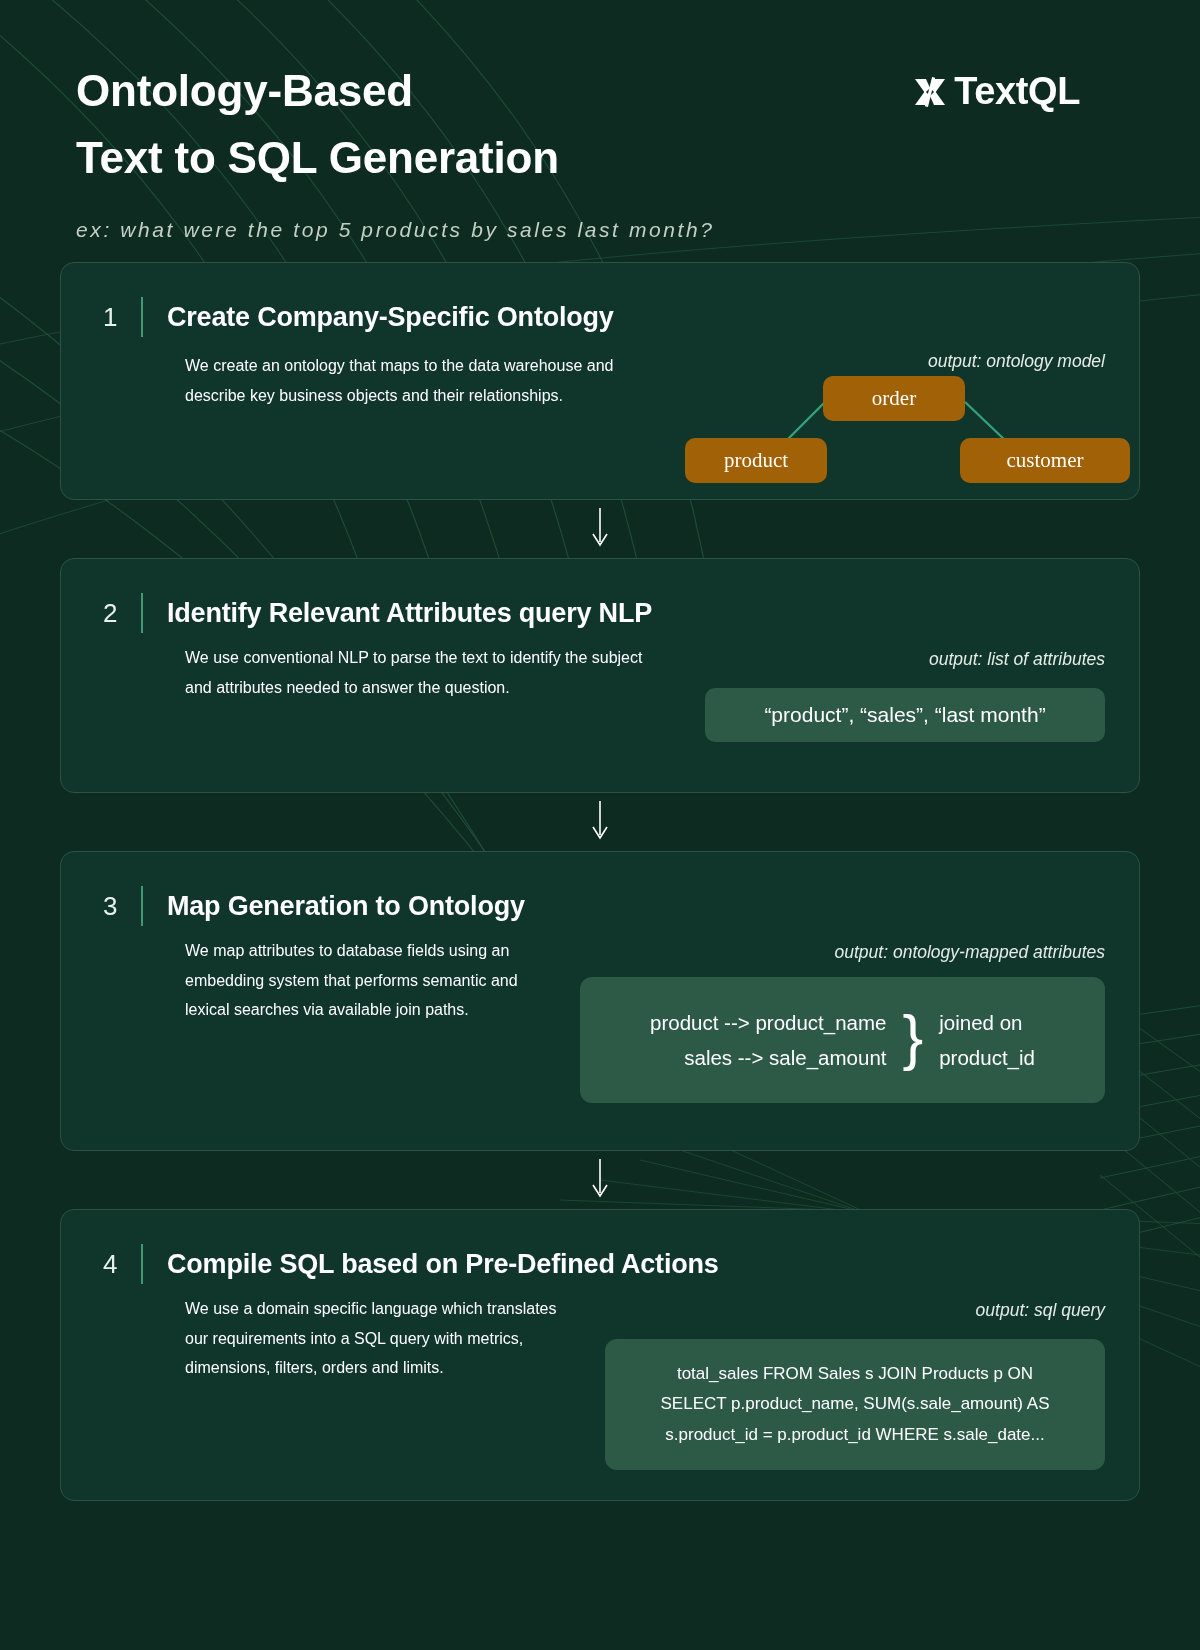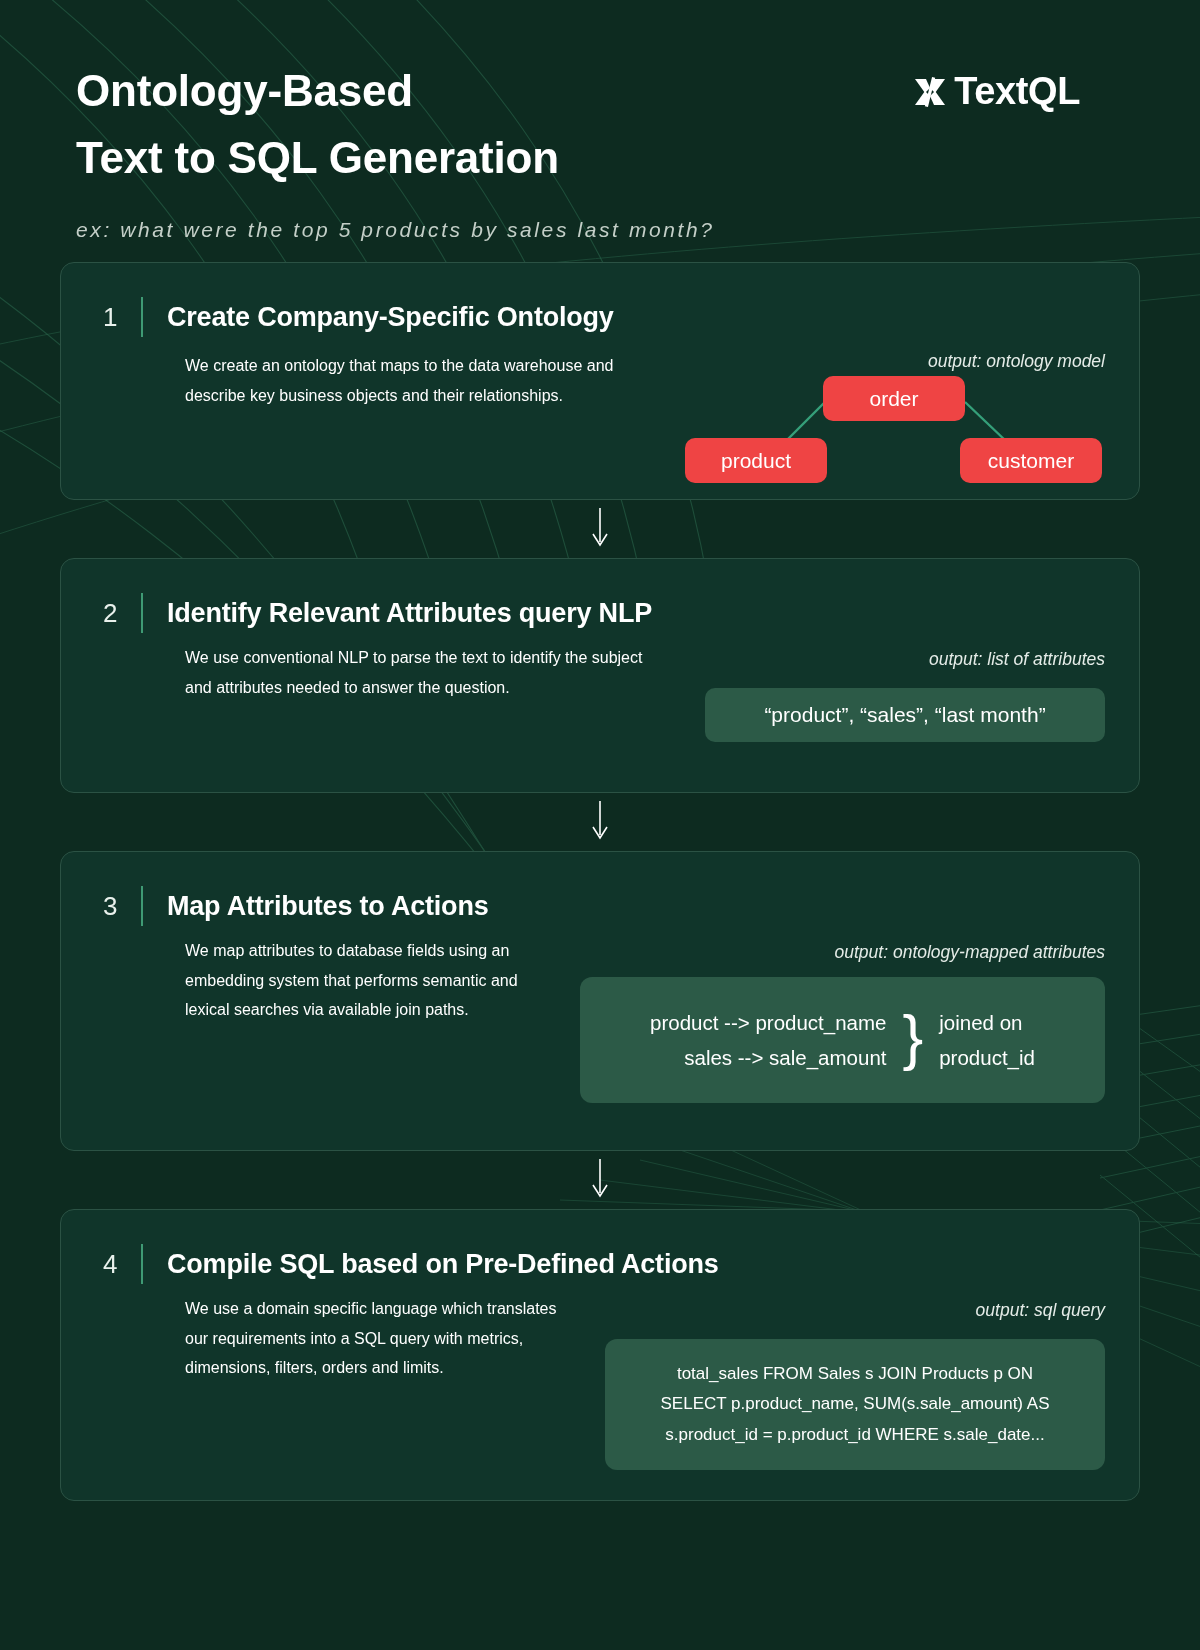--- a/index.html
+++ b/index.html
@@ -169,31 +169,32 @@
   .card1 .card-desc { width: 460px; }
 
   .onto-wrap {
     position: relative;
     width: 420px;
     height: 130px;
     margin-top: -6px;
   }
   .onto-node {
     position: absolute;
-    background: #ef4444;
+    background: #a16207;
     border-radius: 10px;
     color: #ffffff;
     font-size: 21px;
     display: flex;
     align-items: center;
     justify-content: center;
+    font-family: Liberation Serif, serif;
   }
   .node-order    { left: 138px; top: 10px;  width: 142px; height: 45px; }
   .node-product  { left: 0px;   top: 72px;  width: 142px; height: 45px; }
-  .node-customer { left: 275px; top: 72px;  width: 142px; height: 45px; }
+  .node-customer { left: 275px; top: 72px;  width: 170px; height: 45px; }
   .onto-svg { position: absolute; left: 0; top: 0; width: 420px; height: 130px; }
 
   
   .card2 { height: 235px; }
   .card2 .card-desc { width: 470px; }
   .card2 .card-right { width: 400px; padding-top: 6px; }
   .card2 .chip {
     margin-top: 18px;
     height: 54px;
     font-size: 21px;
@@ -383,21 +384,21 @@
         <svg width="22" height="42" viewBox="0 0 22 42">
           <line x1="11" y1="0" x2="11" y2="34" stroke="#ffffff" stroke-width="1.6"></line>
           <path d="M4 26 L11 37 L18 26" fill="none" stroke="#ffffff" stroke-width="1.6"></path>
         </svg>
       </div>
 
       <div class="card card3">
         <div class="card-head">
           <div class="step-num">3</div>
           <div class="step-rule"></div>
-          <div class="card-title">Map Attributes to Actions</div>
+          <div class="card-title">Map Generation to Ontology</div>
         </div>
         <div class="card-body">
           <div class="card-desc">We map attributes to database fields using an embedding system that performs semantic and lexical searches via available join paths.</div>
           <div class="card-right">
             <div class="output-label">output: ontology-mapped attributes</div>
             <div class="map-box">
               <div class="map-left">
                 <div>product --&gt; product_name</div>
                 <div>sales --&gt; sale_amount</div>
               </div>

